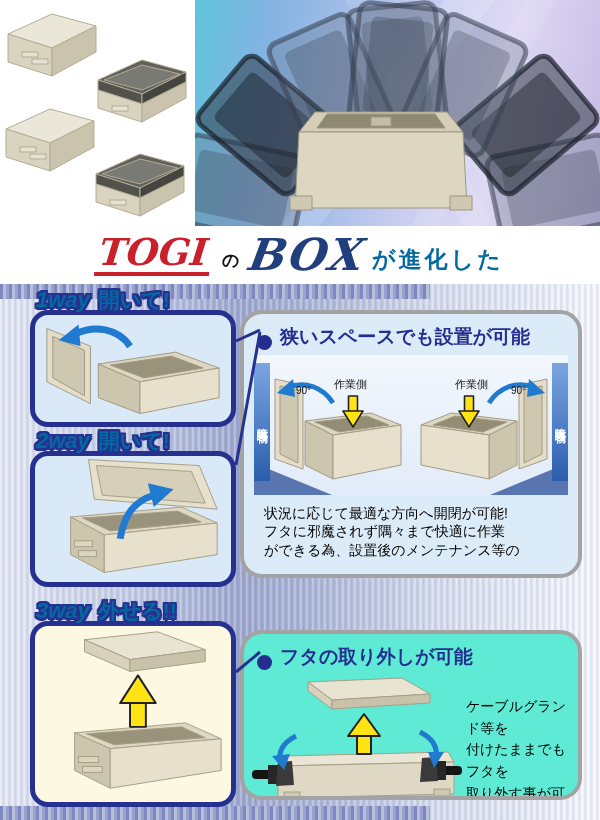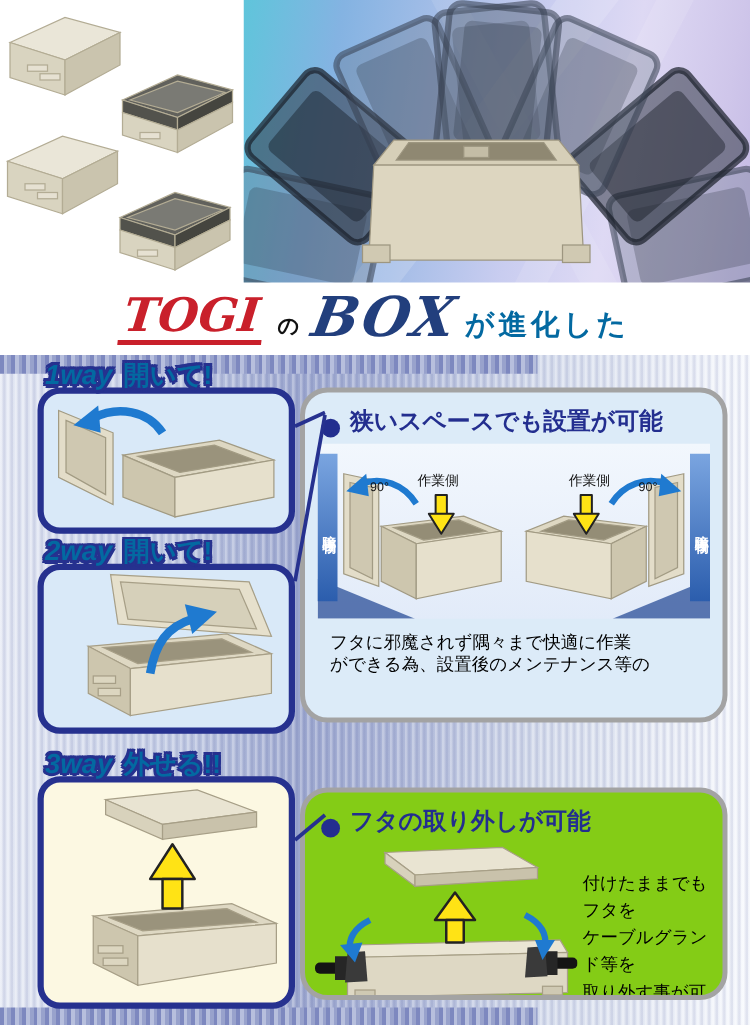--- a/index.html
+++ b/index.html
@@ -41,21 +41,21 @@
 .l1{left:36px;top:286px}.l2{left:36px;top:427px}.l3{left:36px;top:597px}
 .panel{position:absolute;left:30px;width:206px;z-index:2;border:5px solid #26318f;border-radius:18px;
  background:#d9e9f8;display:flex;align-items:center;justify-content:center;overflow:hidden}
 .p1{top:310px;height:117px}
 .p2{top:451px;height:136px}
 .p3{top:621px;height:186px;background:#fcf8e2}
 
 
 .callout{position:absolute;left:240px;width:342px;z-index:2;border:4px solid #a3a3a3;border-radius:22px;overflow:hidden}
 .c1{top:310px;height:268px;background:#dcebf8}
-.c2{top:630px;height:170px;background:#84cc16}
+.c2{top:630px;height:170px;background:#5eead4}
 .c-title{display:flex;align-items:flex-end;gap:8px;margin:10px 8px 2px 13px;color:#232e8f;font-weight:bold;font-size:19px}
 .c-bullet{width:15px;height:15px;border-radius:50%;background:#232e8f;flex:none}
 
 
 .diagram{position:relative;margin:5px 10px 0;height:140px;overflow:hidden;
  background:linear-gradient(#f2f7fd,#e2ebf9)}
 .wall{position:absolute;top:8px;width:16px;height:118px;z-index:3;color:#fff;font-size:11px;font-weight:bold;
  background:linear-gradient(180deg,#7aa5e0,#2b5dad);writing-mode:vertical-rl;text-orientation:upright;
  display:flex;align-items:center;justify-content:center;letter-spacing:2px}
 .wall-l{left:0}.wall-r{right:0}
@@ -292,20 +292,21 @@
         </g>
       </svg>
       <svg class="darr darr-r" width="22" height="34" viewBox="0 0 22 34">
         <g stroke="#222" stroke-width="1.6" stroke-linejoin="round">
           <rect x="6.5" y="1" width="9" height="16" fill="#ffe315"></rect>
           <polygon points="1,16 21,16 11,32" fill="#ffe315"></polygon>
         </g>
       </svg>
     </div>
     <div class="c-body">
+      <div>状況に応じて最適な方向へ開閉が可能!</div>
       <div>フタに邪魔されず隅々まで快適に作業</div>
       <div>ができる為、設置後のメンテナンス等の</div>
     </div>
   </div>
 
   <div class="callout c2">
     <div class="c-title">
       <span class="c-bullet"></span>
       <span>フタの取り外しが可能</span>
     </div>
@@ -333,22 +334,22 @@
           <rect x="188" y="92" width="22" height="9" rx="4" fill="#141414"></rect>
           <rect x="182" y="87" width="12" height="19" fill="#262626"></rect>
           <polygon points="170,84 184,83 186,107 168,108" fill="#3a3a3a"></polygon>
         </g>
         <path d="M44,62 C32,68 26,76 28,88" fill="none" stroke="#1f7ad0" stroke-width="5"></path>
         <polygon points="20,82 32,96 38,80" fill="#1f7ad0"></polygon>
         <path d="M168,58 C180,64 186,72 184,84" fill="none" stroke="#1f7ad0" stroke-width="5"></path>
         <polygon points="176,78 182,94 192,78" fill="#1f7ad0"></polygon>
       </svg>
       <div class="c2-text">
+        <div>ケーブルグランド等を</div>
         <div>付けたままでもフタを</div>
-        <div>ケーブルグランド等を</div>
         <div>取り外す事が可能!</div>
       </div>
     </div>
   </div>
 
   <svg class="overlay" width="600" height="820" viewBox="0 0 600 820">
     <g stroke="#26318f" stroke-width="3" fill="none">
       <path d="M236,341 L260,330"></path>
       <path d="M236,465 L260,332"></path>
       <path d="M236,672 L260,652"></path>

